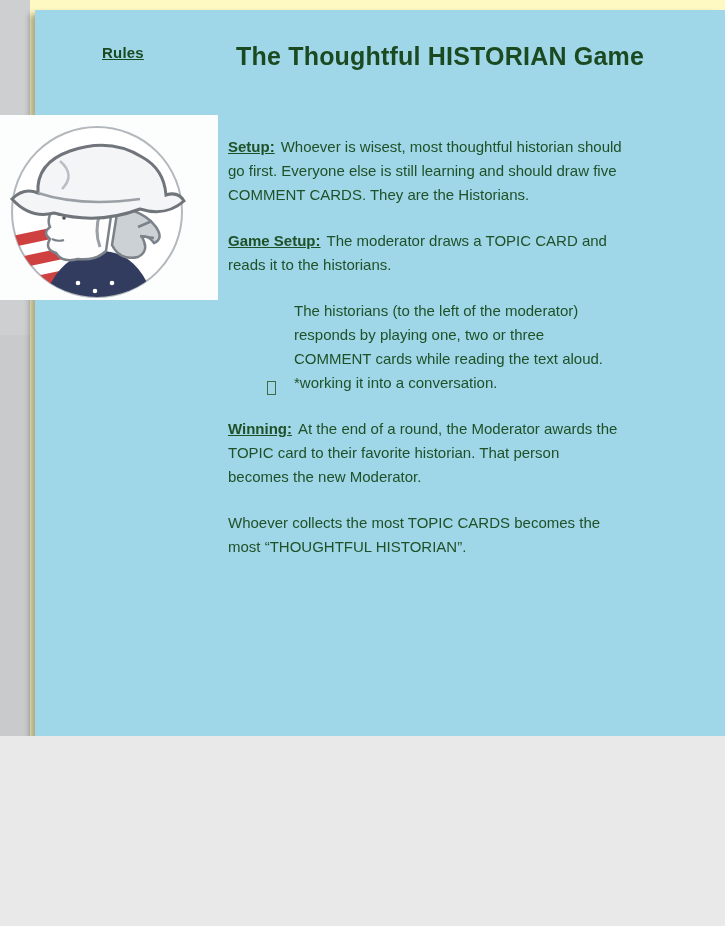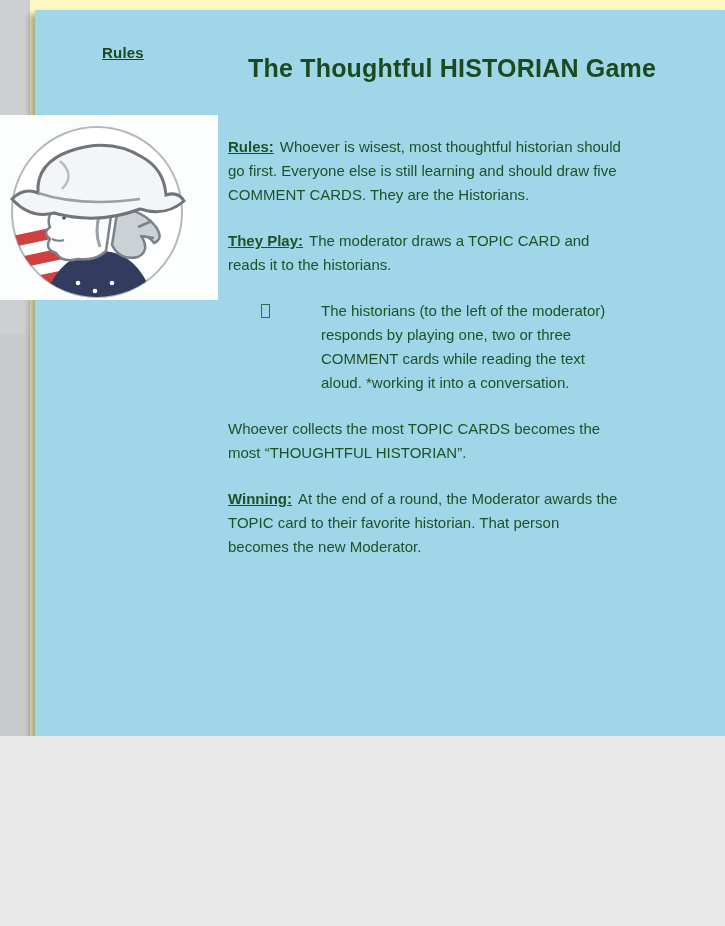--- a/index.html
+++ b/index.html
@@ -27,34 +27,34 @@
     position:absolute; left:48px; top:899px; right:0; height:14px;
     background:var(--strip-blue);
     box-shadow:-3px 3px 4px rgba(0,0,0,0.22);
   }
   .rules-heading{
     position:absolute; left:102px; top:44px; width:140px;
     font-size:15px; font-weight:bold; text-decoration:underline;
     color:var(--title-green); letter-spacing:.2px;
   }
   .title{
-    position:absolute; left:232px; top:38px; width:440px; margin:16px;
+    position:absolute; left:232px; top:38px; width:440px; margin:4px;
     font-size:25px; font-weight:bold; color:var(--title-green); letter-spacing:.2px;
   }
   .content{
     position:absolute; left:228px; top:135px; width:394px;
     font-size:15px; line-height:24px; color:var(--text-green);
   }
   .content p{margin:0 0 22px 0;}
   .lead{font-weight:bold; text-decoration:underline; margin-right:6px;}
   ul.bullets{
     list-style:none; margin:8px 0 22px 0; padding:0 0 0 25px;
   }
   ul.bullets li{
-    display:flex; align-items:flex-start; margin:8px;gap:33px;
+    display:flex; align-items:flex-end; margin:14px;
   }
   ul.bullets li.spaced{margin-top:24px;}
   .tofu{
     flex:0 0 auto; display:inline-block; width:7px; height:12px;
     border:1.2px solid #3d6b45; margin:5px 18px 0 0; background:transparent;
   }
   .bullet-text{flex:1 1 auto;}
   .mascot-box{
     position:absolute; left:0; top:115px; width:218px; height:185px;
     background:#fcfdfd;
@@ -69,34 +69,34 @@
   <div class="left-bar"></div>
 
   <div class="card"></div>
   <div class="card-bottom-accent"></div>
 
   <div class="rules-heading">Rules</div>
   <h1 class="title">The Thoughtful HISTORIAN Game</h1>
 
   <div class="content">
 
-    <p><span class="lead">Rules:</span><span>Whoever is wisest, most thoughtful historian should go first.  Everyone else is still learning and should draw five COMMENT CARDS. They are the Historians.</span></p>
+    <p><span class="lead">Setup:</span><span>Whoever is wisest, most thoughtful historian should go first.  Everyone else is still learning and should draw five COMMENT CARDS. They are the Historians.</span></p>
 
-    <p><span class="lead">They Play:</span><span>The moderator draws a TOPIC CARD and reads it to the historians.</span></p>
+    <p><span class="lead">Game Setup:</span><span>The moderator draws a TOPIC CARD and reads it to the historians.</span></p>
 
     <ul class="bullets">
       <li>
         <span class="tofu"></span>
         <span class="bullet-text">The historians (to the left of the moderator) responds by playing one, two or three COMMENT cards while reading the text aloud. *working it into a conversation.</span>
       </li>
     </ul>
 
+    <p><span class="lead">Winning:</span><span>At the end of a round, the Moderator awards the TOPIC card to their favorite historian. That person becomes the new Moderator.</span></p>
+
     <p>Whoever collects the most TOPIC CARDS becomes the most “THOUGHTFUL HISTORIAN”.</p>
-
-    <p><span class="lead">Winning:</span><span>At the end of a round, the Moderator awards the TOPIC card to their favorite historian. That person becomes the new Moderator.</span></p>
 
   </div>
 
   <div class="mascot-box">
     <svg viewBox="0 0 218 185" width="218" height="185" aria-hidden="true">
       <rect width="218" height="185" fill="#fcfdfd"></rect>
       <defs>
         <clipPath id="mclip">
             <circle cx="97" cy="97" r="85"></circle>
           </clipPath>

